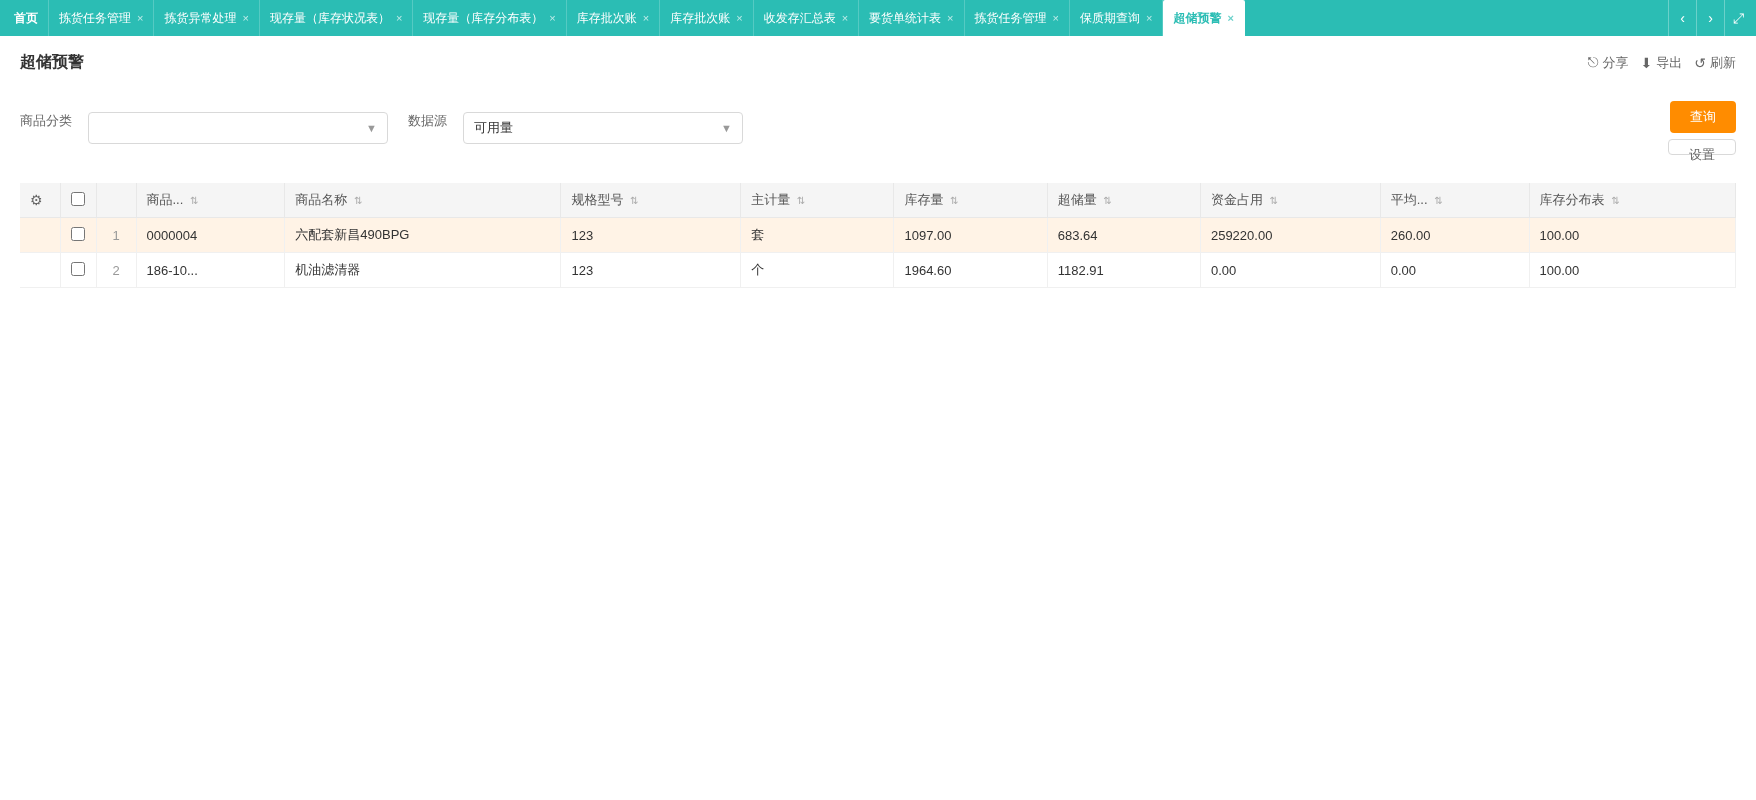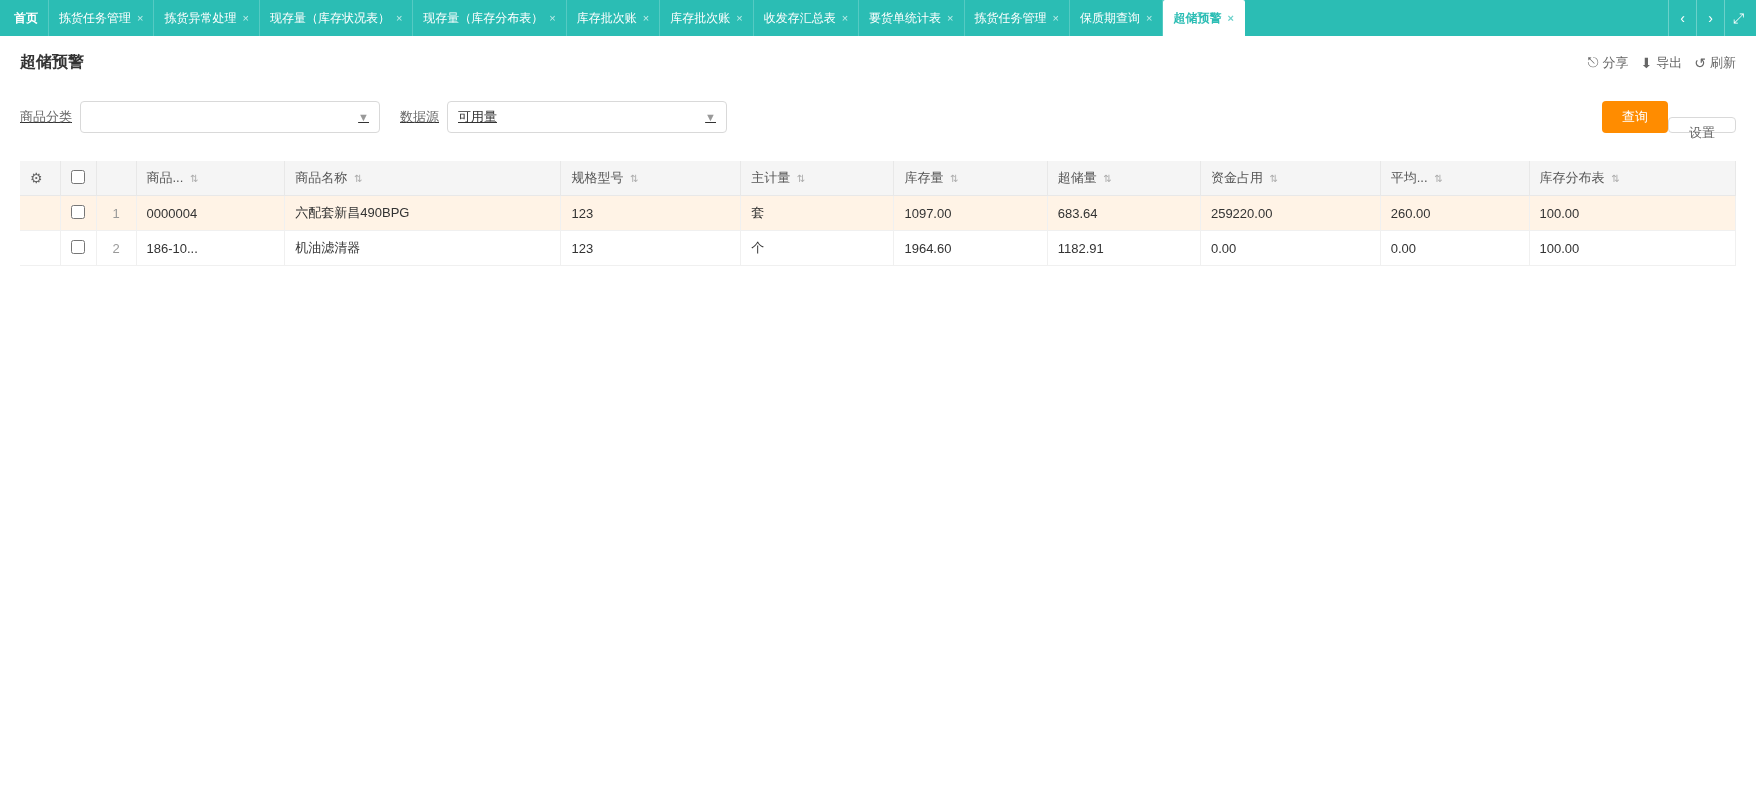--- a/index.html
+++ b/index.html
@@ -88,23 +88,22 @@
     
     .filter-bar {
       display: flex;
       align-items: center;
       gap: 20px;
       margin-bottom: 16px;
       padding: 12px 0;
     }
     .filter-item {
       display: flex;
-      align-items: center;
-      gap: 8px;
-      text-decoration: underline;
+      align-items: flex-start;
+      gap: 16px;
     }
     .filter-label { color: #666; font-size: 13px; white-space: nowrap; }
     .filter-select {
       display: flex;
       align-items: center;
       justify-content: space-between;
       border: 1px solid #d9d9d9;
       border-radius: 4px;
       padding: 5px 10px;
       background: #fff;
@@ -137,21 +136,21 @@
       border-radius: 4px;
       padding: 6px 20px;
       cursor: pointer;
       font-size: 13px;
       height: 16px;
       display: block;
       margin-top: 6px;
     }
     .btn-group {
       display: flex;
-      flex-direction: row;
+      flex-direction: column;
       align-items: flex-end;
       margin-left: auto;
       justify-content: center;
     }
 
     
     .data-table {
       width: 100%;
       border-collapse: collapse;
       font-size: 13px;

